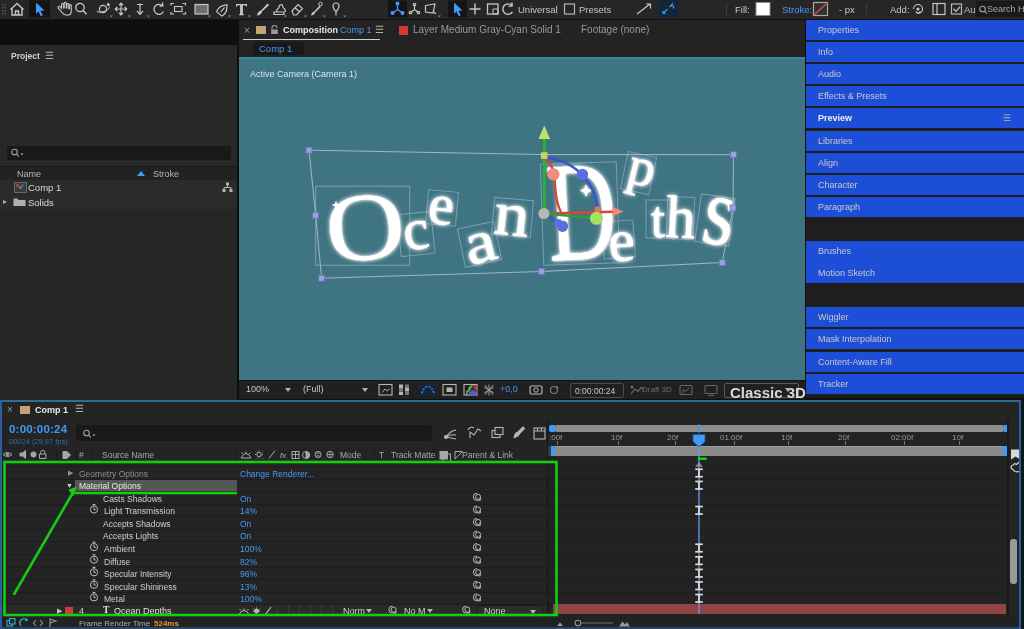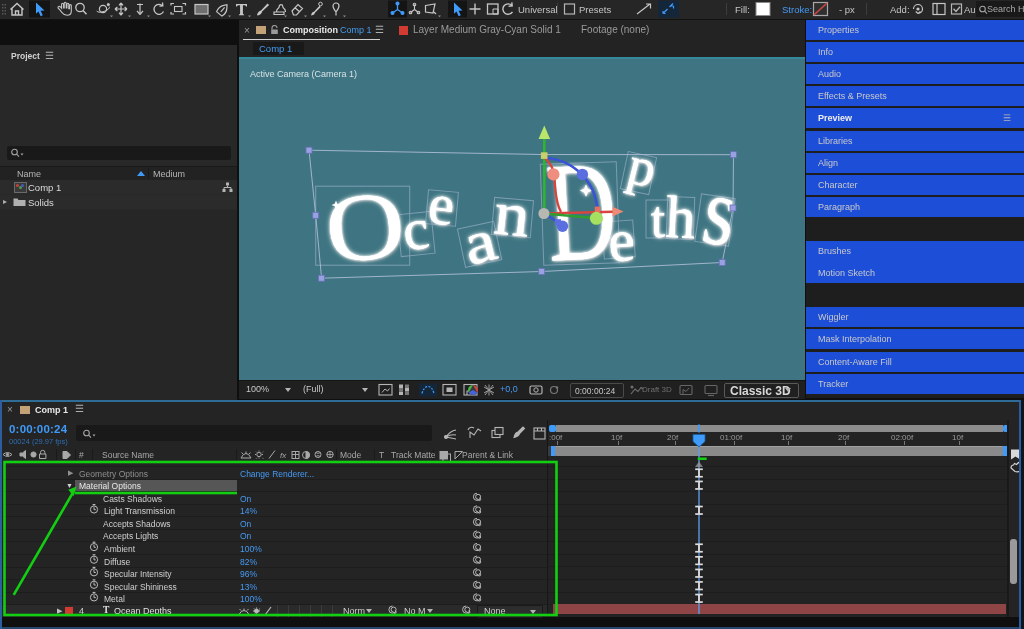--- a/index.html
+++ b/index.html
@@ -156,21 +156,21 @@
     <svg class="abs" style="left:10px;top:103px;" width="14" height="10" viewBox="0 0 14 10">
       <circle cx="4.5" cy="4" r="2.8" fill="none" stroke="#a5a5a5" stroke-width="1.1"></circle>
       <line x1="6.6" y1="6.2" x2="9" y2="8.6" stroke="#a5a5a5" stroke-width="1.1"></line>
       <path d="M10.5 5.5 l3 0 l-1.5 2 z" fill="#a5a5a5"></path>
     </svg>
 
     <div class="abs" style="left:0;top:121px;width:237px;height:13px;background:#222222;border-top:1px solid #191919;border-bottom:1px solid #191919;">
       <div class="txt" style="left:17px;top:2px;font-size:9px;color:#b5b5b5;">Name</div>
       <div class="abs" style="left:137px;top:4px;width:0;height:0;border-left:4px solid transparent;border-right:4px solid transparent;border-bottom:5px solid #3f9bfa;"></div>
       <div class="abs" style="left:148px;top:1px;width:1px;height:11px;background:#191919;"></div>
-      <div class="txt" style="left:153px;top:2px;font-size:9px;color:#b5b5b5;">Medium</div>
+      <div class="txt" style="left:153px;top:2px;font-size:9px;color:#b5b5b5;">Stroke</div>
     </div>
 
     <div class="abs" style="left:0;top:135px;width:237px;height:14px;background:#2b2b2b;">
       <div class="abs" style="left:14px;top:2px;width:11px;height:9px;background:#3a3a3a;border:1px solid #6a6a6a;">
         <div class="abs" style="left:1px;top:1px;width:3px;height:3px;background:#d04038;border-radius:50%;"></div>
         <div class="abs" style="left:4px;top:3px;width:3px;height:3px;background:#48a048;border-radius:50%;"></div>
         <div class="abs" style="left:6px;top:1px;width:3px;height:3px;background:#4060c0;border-radius:50%;"></div>
       </div>
       <div class="txt" style="left:28px;top:2px;font-size:9.5px;color:#dadada;">Comp 1</div>
       <svg class="abs" style="left:222px;top:2px;" width="11" height="11" viewBox="0 0 11 11">
@@ -368,21 +368,21 @@
         <circle cx="3" cy="4" r="1.5" fill="#6f6f6f"></circle>
       </svg>
       <div class="txt" style="left:403px;top:3.5px;font-size:8px;color:#6f6f6f;">Draft 3D</div>
       <svg class="abs" style="left:440px;top:2px;" width="44" height="14" viewBox="0 0 44 14">
         <rect x="1" y="2.5" width="12" height="9" rx="1" fill="none" stroke="#666" stroke-width="1.1"></rect>
         <path d="M4 11.5 v-5 l3 2 l3 -3.5" fill="none" stroke="#666" stroke-width="1"></path>
         <rect x="26" y="2.5" width="12" height="8" rx="1" fill="none" stroke="#666" stroke-width="1.1"></rect>
         <line x1="29" y1="12.5" x2="35" y2="12.5" stroke="#666" stroke-width="1.1"></line>
       </svg>
       <div class="abs" style="left:485px;top:1.5px;width:73px;height:13px;border:1px solid #595959;border-radius:2px;"></div>
-      <div class="txt" style="left:491px;top:3px;font-size:12px;color:#d8d8d8;font-weight:bold;">Classic 3D</div>
+      <div class="txt" style="left:491px;top:3px;font-size:15px;color:#d8d8d8;font-weight:bold;">Classic 3D</div>
       <div class="carr" style="left:546px;top:7px;"></div>
     </div>
   </div>
 
   <div class="abs" id="rightpanel" style="left:806px;top:20px;width:218px;height:378px;background:#1e1e1e;">
     <div class="rrow" style="top:0px;">Properties</div>
     <div class="rrow" style="top:22.1px;">Info</div>
     <div class="rrow" style="top:44.2px;">Audio</div>
     <div class="rrow" style="top:66.3px;">Effects &amp; Presets</div>
     <div class="rrow" style="top:88.4px;font-weight:bold;color:#efefef;">Preview<span style="position:absolute;right:13px;top:0;font-weight:normal;color:#b5b5b5;">☰</span></div>
@@ -654,15 +654,32 @@
 
     <svg class="abs" style="left:0;top:0;" width="1024" height="217" viewBox="0 0 1024 217" pointer-events="none">
       <rect x="4.5" y="62" width="552" height="153" fill="none" stroke="#12cf12" stroke-width="2.6"></rect>
       <rect x="75" y="91.7" width="162" height="2.6" fill="#12cf12"></rect>
       <line x1="13.7" y1="194.8" x2="73.5" y2="91.6" stroke="#12cf12" stroke-width="2.6"></line>
       <path d="M76.5 86.6 l-8.2 3.2 l5.4 6.4 z" fill="#12cf12"></path>
       <rect x="697.7" y="57.5" width="9" height="2.5" fill="#12cf12"></rect>
     </svg>
   </div>
 
+  <div class="abs" id="statusbar" style="left:0;top:617px;width:1024px;height:12px;background:#222222;">
+    <svg class="abs" style="left:6px;top:1px;" width="52" height="10" viewBox="0 0 52 10">
+      <rect x="1" y="2.5" width="5.5" height="5.5" fill="none" stroke="#35b8cc" stroke-width="1"></rect>
+      <rect x="3.5" y="0.5" width="5.5" height="5.5" fill="#2a2a2a" stroke="#35b8cc" stroke-width="1"></rect>
+      <path d="M15 8 a4 4 0 1 1 6 -6 m0-1.5 v2 h-2" fill="none" stroke="#35b8cc" stroke-width="1.2"></path>
+      <path d="M30 2 l-2.5 3 l2.5 3 m4-6 l2.5 3 l-2.5 3" fill="none" stroke="#999" stroke-width="1.1"></path>
+      <path d="M44 9 v-8 l6 2 l-6 2" fill="none" stroke="#999" stroke-width="1.1"></path>
+    </svg>
+    <div class="txt" style="left:79px;top:1.5px;font-size:8px;color:#b0b0b0;">Frame Render Time</div>
+    <div class="txt" style="left:154px;top:1.5px;font-size:8px;color:#e8923f;font-weight:bold;">524ms</div>
+    <svg class="abs" style="left:556px;top:1px;" width="80" height="10" viewBox="0 0 80 10">
+      <path d="M1 8 l3-3.5 l3 3.5 z" fill="#999"></path>
+      <circle cx="22" cy="5" r="2.8" fill="none" stroke="#999" stroke-width="1.1"></circle>
+      <line x1="25" y1="5" x2="57" y2="5" stroke="#666" stroke-width="1.2"></line>
+      <path d="M63 8.5 l3.5-5 l2.5 3 l2-2.5 l3 4.5 z" fill="#999"></path>
+    </svg>
+  </div>
   <div class="abs" style="left:0;top:627px;width:1024px;height:2px;background:#27466b;"></div>
 
 </div>
 
 </body></html>

